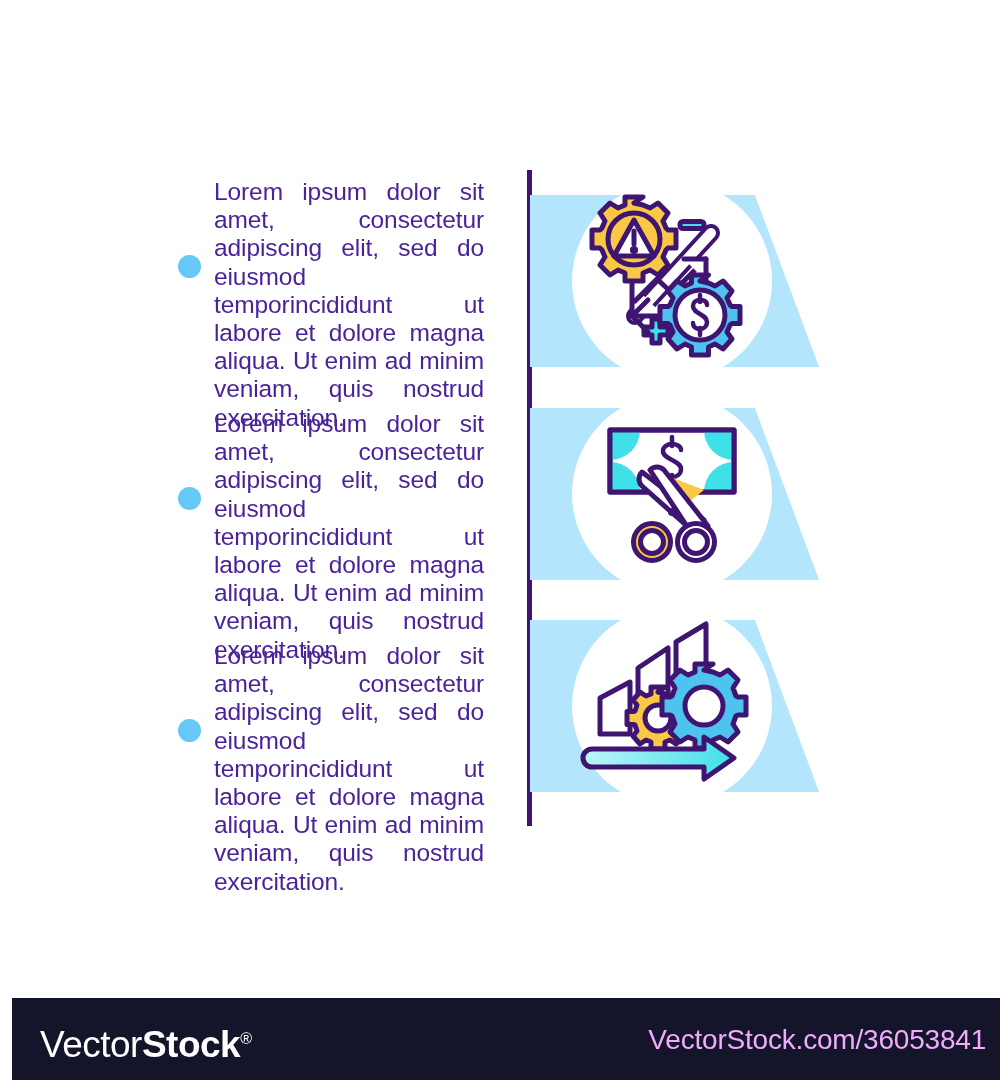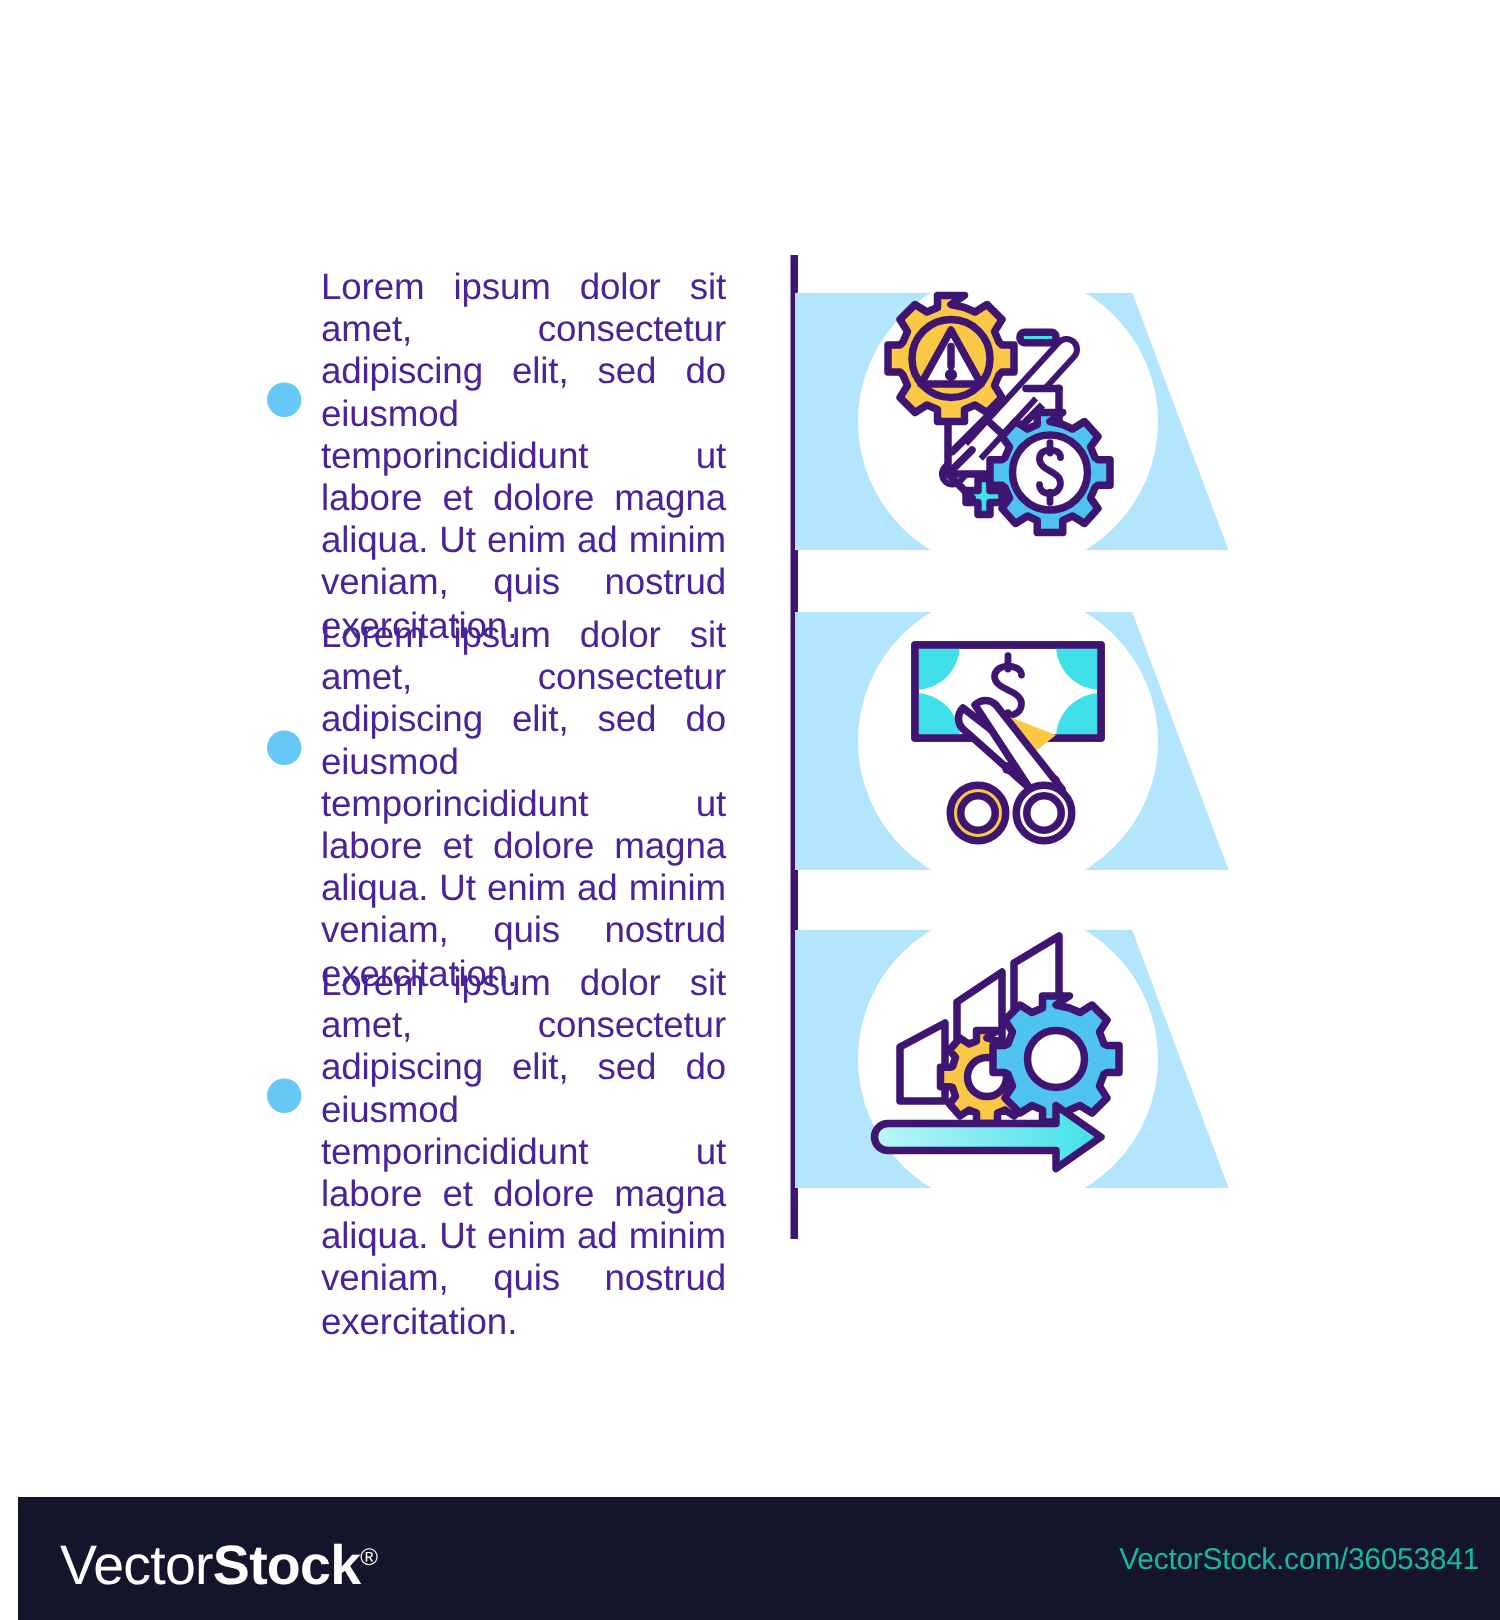--- a/index.html
+++ b/index.html
@@ -133,22 +133,22 @@
   .logo .reg {
     font-size: 16px;
     vertical-align: super;
     font-weight: 400;
   }
 
   .footer-url {
     position: absolute;
     right: 26px;
     top: 30px;
-    color: #14b8a6;
-    font-size: 20px;
+    color: #f0abfc;
+    font-size: 28px;
     line-height: 24px;
     letter-spacing: -0.2px;
     white-space: nowrap;
   }
 </style>
 </head>
 <body>
 
 <div id="canvas">
 

